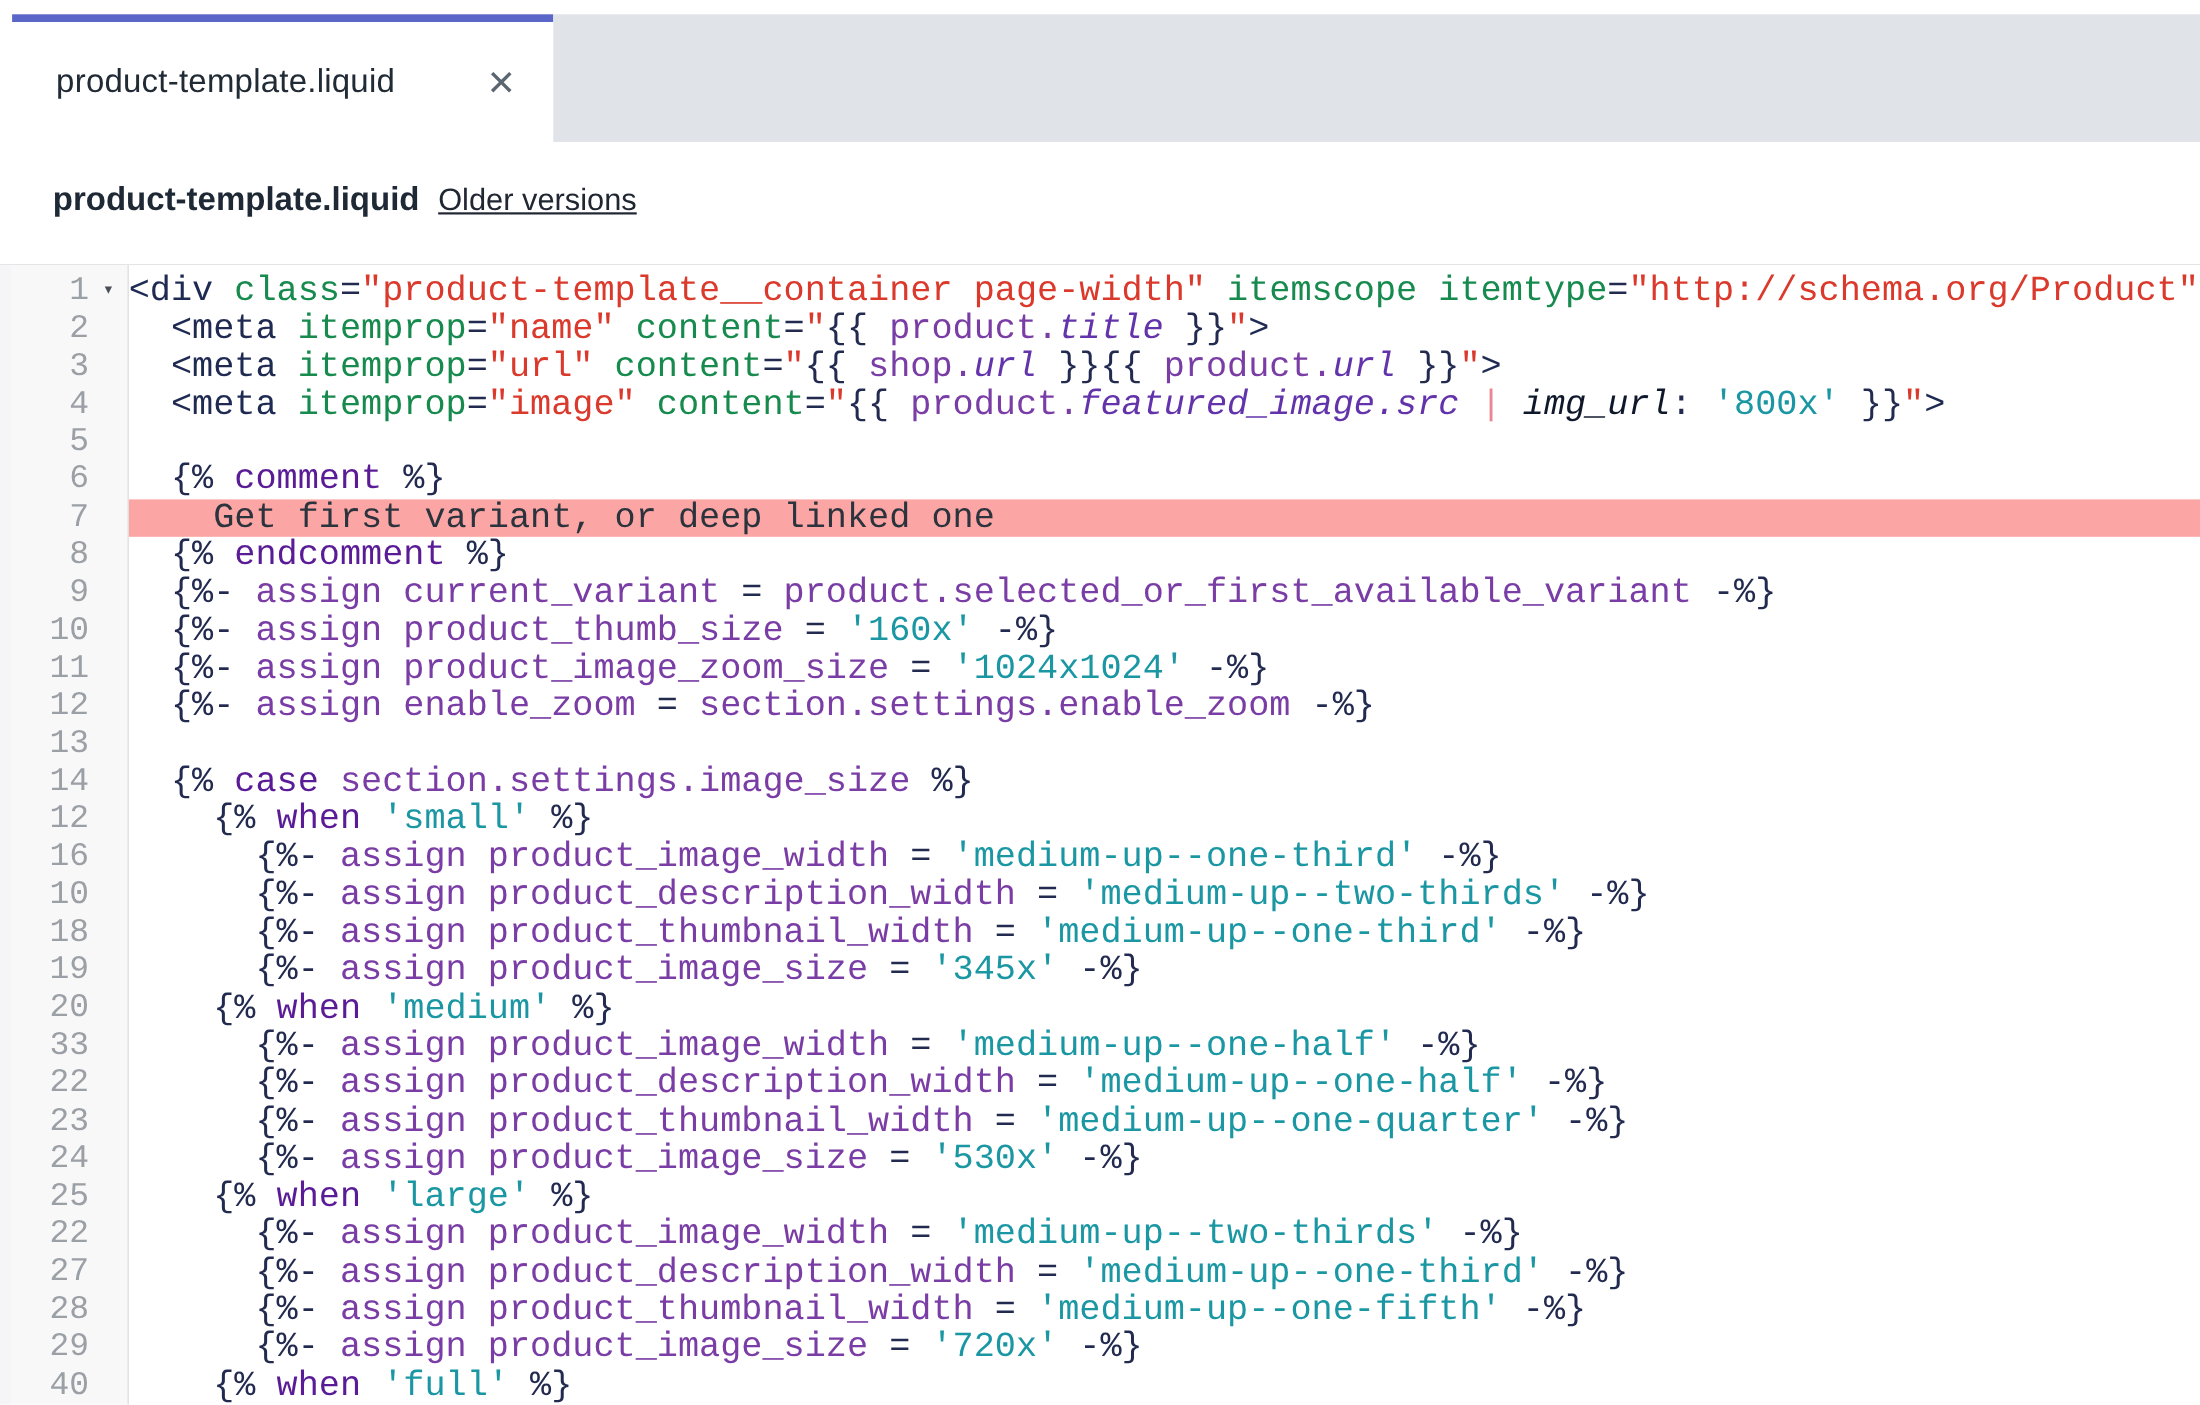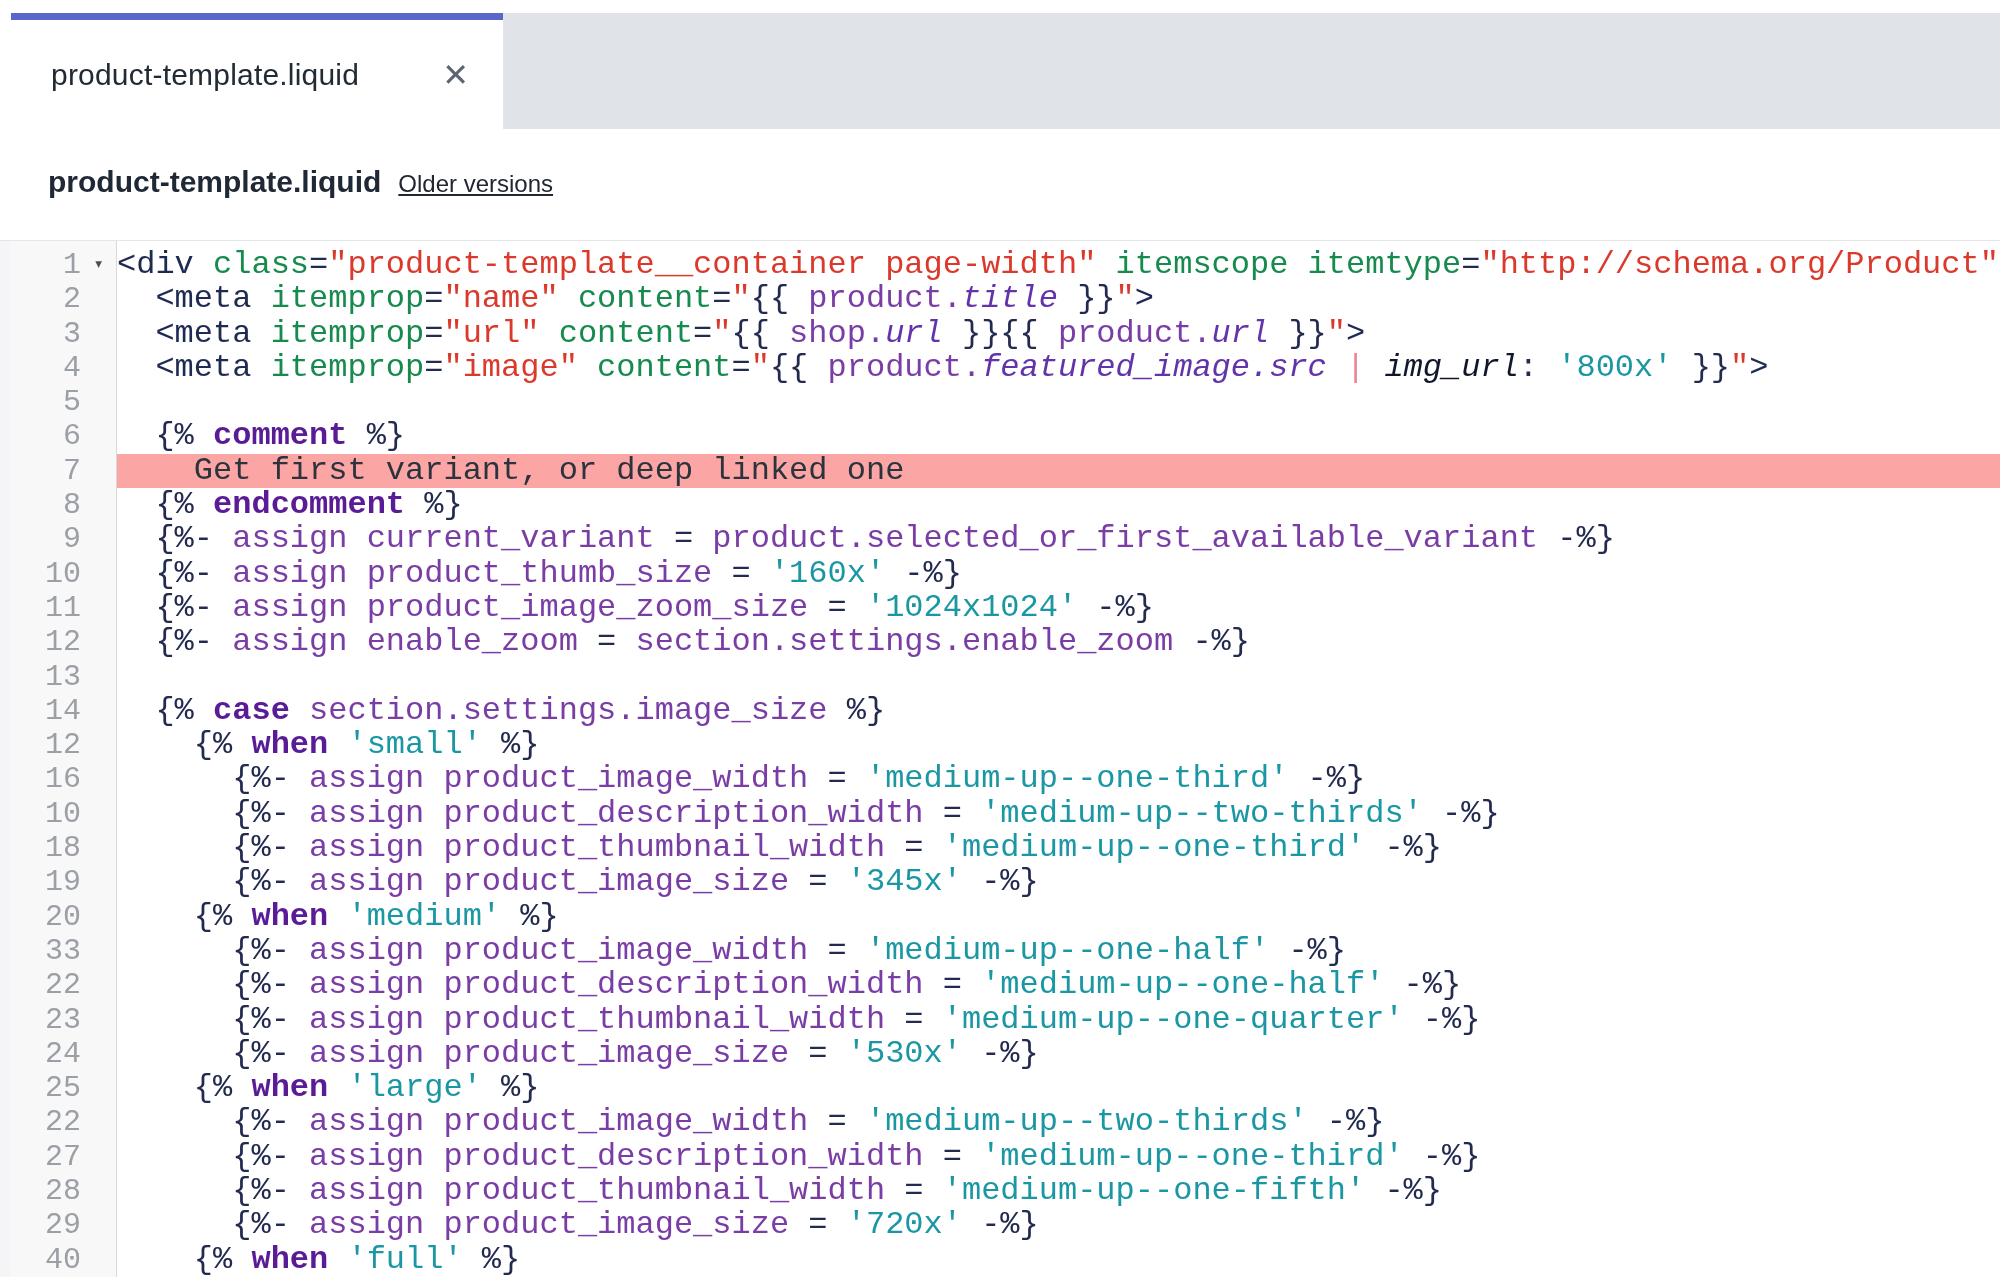--- a/index.html
+++ b/index.html
@@ -13,21 +13,21 @@
          display:flex; align-items:center; padding:0 30px 0 40px; cursor:default; }
   .tab-label { font-size:30px; color:#212b36; letter-spacing:.2px; }
   .tab-close { margin-left:auto; font-size:32px; color:#5c6670; line-height:1;
                padding:2px 4px; cursor:pointer; }
   .tab-fill { flex:1; background:#e0e3e8; }
 
   
   .header { height:111px; background:#fff; padding:36px 0 0 48px;
             display:flex; align-items:baseline; }
   .hdr-title { font-size:30px; font-weight:bold; color:#1e2935; }
-  .hdr-link  { font-size:24px; color:#202733; text-decoration:underline;
+  .hdr-link  { font-size:28px; color:#202733; text-decoration:underline;
                margin-left:17px; cursor:pointer; }
 
   
   .editor { border-top:1px solid #e4e5e7; height:1037px; display:flex;
             font-family:"Liberation Mono", monospace; }
   .edge { width:10px; background:#f5f5f7; }
   .gutter { width:107px; background:#f8f8f8; border-right:1px solid #d9d9d9;
             padding-top:7px; }
   .grow { height:34.3px; display:flex; align-items:flex-start; }
   .gnum { width:71px; text-align:right; font-size:30px; line-height:34.3px;
@@ -36,21 +36,21 @@
            color:#4a4f55; cursor:pointer; }
   .codearea { flex:1; padding-top:7px; overflow:hidden; }
   .cline { height:34.3px; line-height:34.3px; font-size:32px; white-space:pre;
            color:#1e2a52; cursor:text; }
   .cline.hl { background:#fca5a5; }
 
   .tk-t  { color:#1e2a52; }                       
   .tk-d  { color:#222a50; }                       
   .tk-a  { color:#178a4e; }                       
   .tk-s  { color:#da392c; }                       
-  .tk-k  { color:#5a1c96; font-weight:bold; }     
+  .tk-k  { color:#5a1c96; font-weight:normal; }     
   .tk-v  { color:#7a3da5; }                       
   .tk-p  { color:#6233aa; font-style:italic; }    
   .tk-f  { color:#0f172a; font-style:italic; }    
   .tk-pi { color:#ea8691; }                       
   .tk-q  { color:#1b97a4;text-align:center; }                       
   .tk-c  { color:#2b333d; }                       
 </style>
 </head>
 <body>
 

